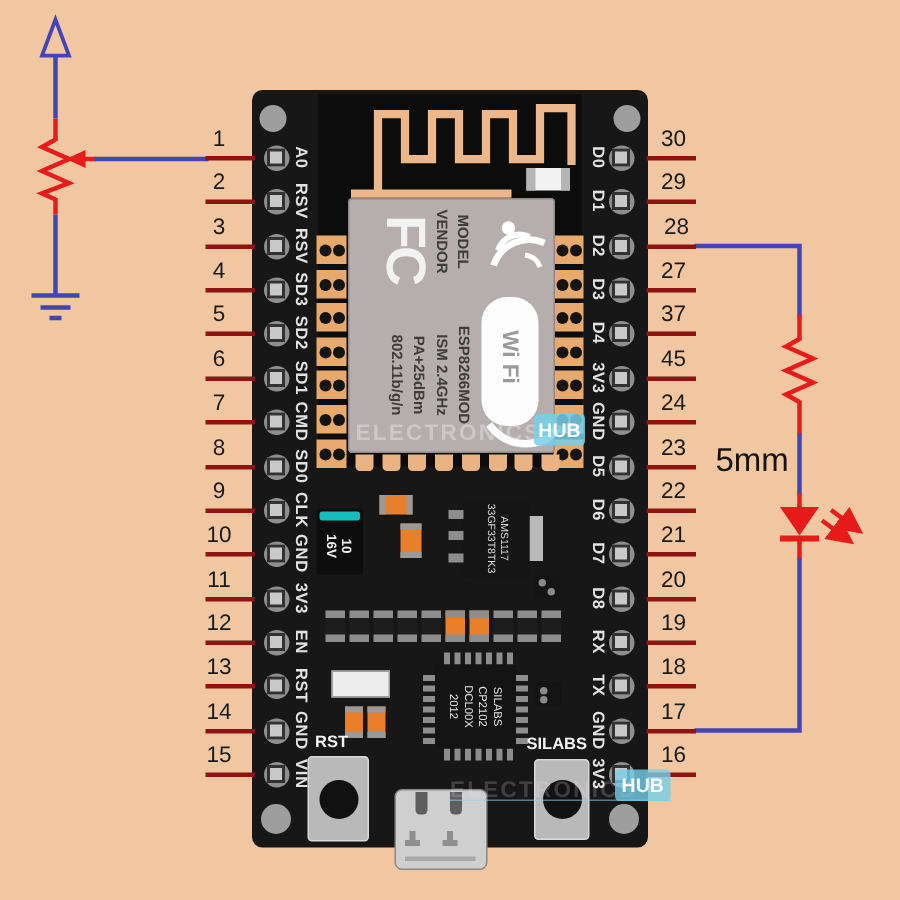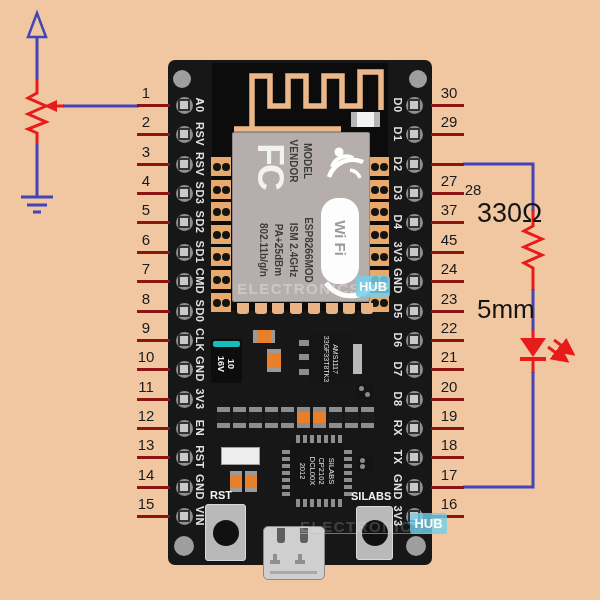--- a/index.html
+++ b/index.html
@@ -454,21 +454,21 @@
         <i></i>
       </div>
       <div class="pin-label" style="left:398px;top:105px;">D0</div>
       <div class="stub" style="left:431px;top:133px;width:33px;"></div>
       <div class="pin-num" style="left:434px;top:113px;width:30px;">29</div>
       <div class="hole" style="left:405.5px;top:125.5px;">
         <i></i>
       </div>
       <div class="pin-label" style="left:398px;top:134px;">D1</div>
       <div class="stub" style="left:431px;top:163px;width:33px;"></div>
-      <div class="pin-num" style="left:458px;top:143px;width:30px;margin-top:38px;">28</div>
+      <div class="pin-num" style="left:436px;top:143px;width:30px;">28</div>
       <div class="hole" style="left:405.5px;top:155.5px;">
         <i></i>
       </div>
       <div class="pin-label" style="left:398px;top:164px;">D2</div>
       <div class="stub" style="left:431px;top:192px;width:33px;"></div>
       <div class="pin-num" style="left:434px;top:172px;width:30px;">27</div>
       <div class="hole" style="left:405.5px;top:184.5px;">
         <i></i>
       </div>
       <div class="pin-label" style="left:398px;top:193px;">D3</div>
@@ -533,22 +533,21 @@
       </div>
       <div class="pin-label" style="left:398px;top:487px;">GND</div>
       <div class="stub" style="left:431px;top:515px;width:33px;"></div>
       <div class="pin-num" style="left:434px;top:495px;width:30px;">16</div>
       <div class="hole" style="left:405.5px;top:507.5px;">
         <i></i>
       </div>
       <div class="pin-label" style="left:398px;top:516px;">3V3</div>
     </div>
 
-  <div class="circ-label" style="left:477px;top:198px;font-size:27px;">330Ω</div>
-  <div class="circ-label" style="left:477px;top:294px;font-size:26px;">5mm</div>
+  <div class="circ-label" style="left:477px;top:294px;font-size:22px;">5mm</div>
 
   <div class="wm-text" style="left:237px;top:280px;color:rgba(235,235,235,.42);">ELECTRONICS</div>
   <div class="wm-hub" style="left:356px;top:276px;width:34px;height:21px;">HUB</div>
   <div class="abs" style="left:299px;top:533px;width:149px;height:1px;background:rgba(140,215,235,.55);"></div>
   <div class="wm-text" style="left:300px;top:518px;color:rgba(235,235,235,.20);">ELECTRONICS</div>
   <div class="wm-hub" style="left:410px;top:513px;width:37px;height:21px;background:rgba(118,208,234,.8);">HUB</div>
 
 </div>
 
 </body></html>

